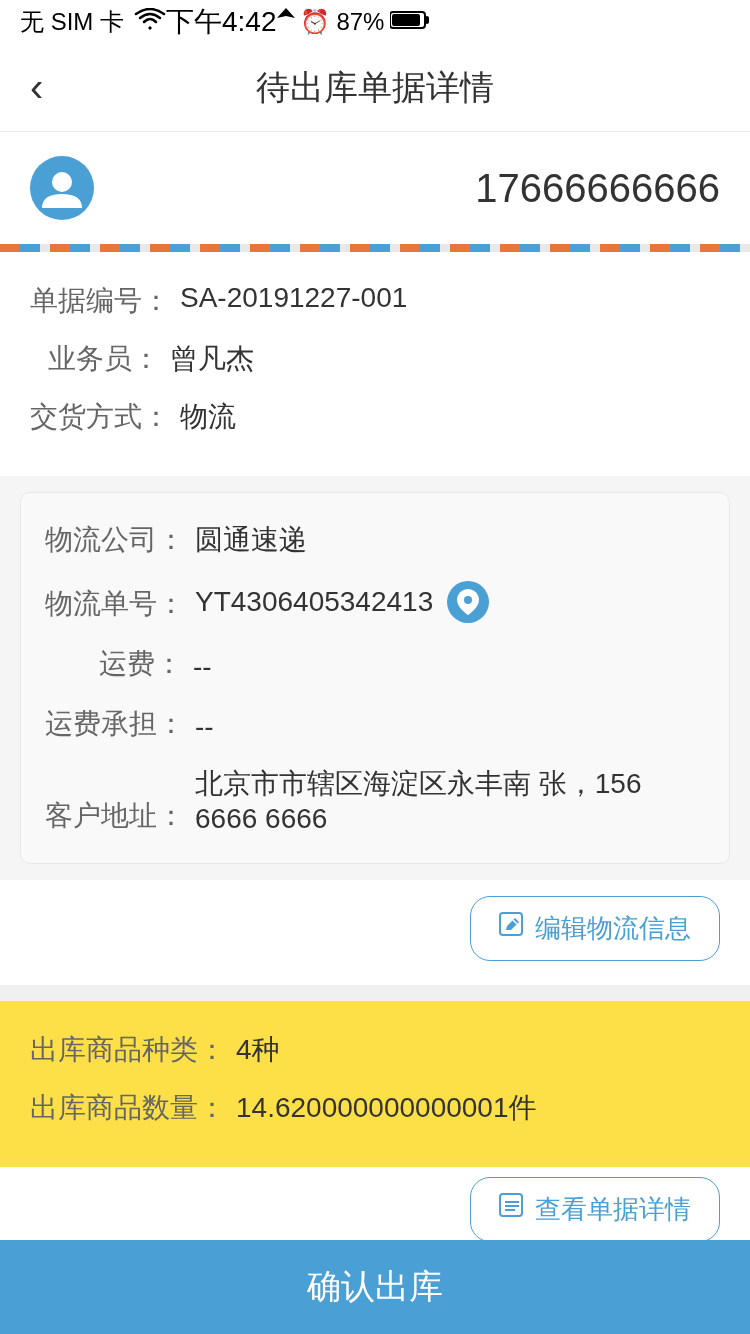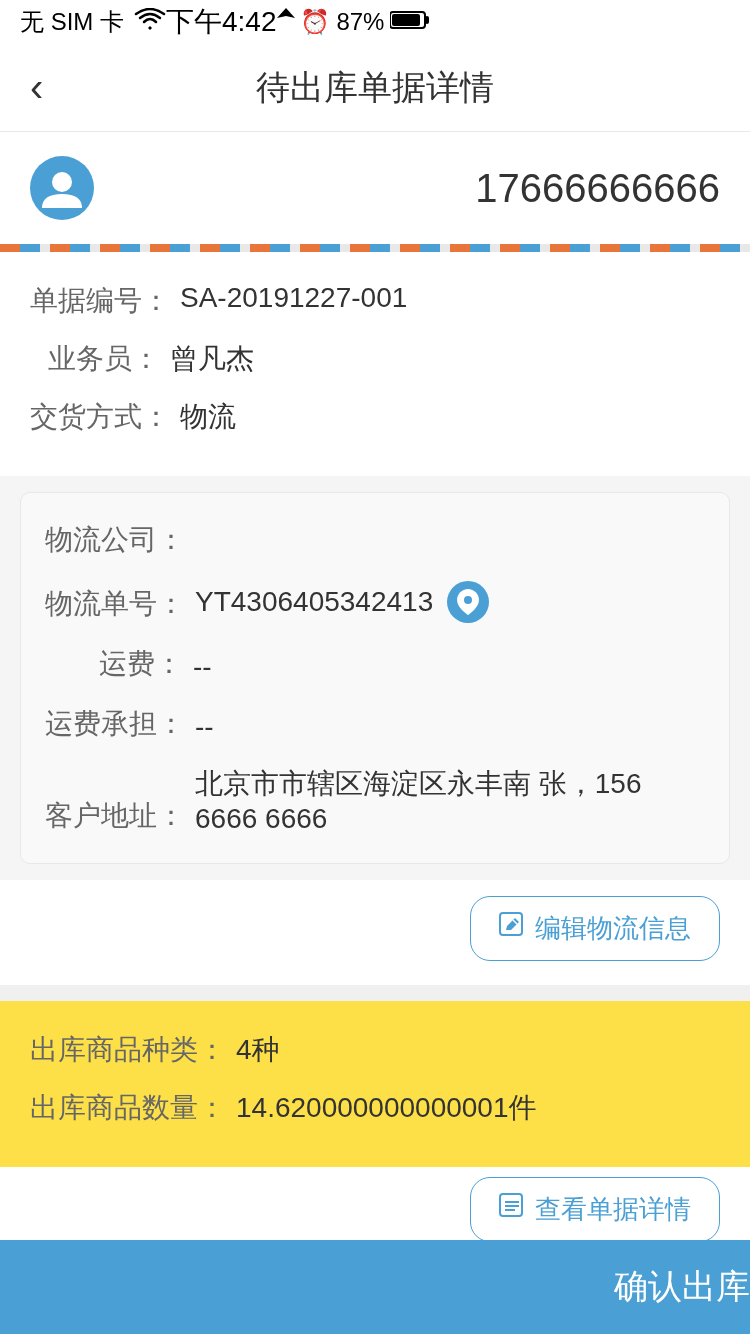--- a/index.html
+++ b/index.html
@@ -215,22 +215,22 @@
       display: flex;
       justify-content: flex-end;
     }
 
     
     .confirm-btn-wrapper {
       position: fixed;
       bottom: 0;
       width: 750px;
       background: #4a9fd4;
-      padding: 24px 0;
-      text-align: right;
+      padding: 24px 10px;
+      text-align: center;
       cursor: pointer;
     }
     .confirm-btn-text {
       font-size: 34px;
       color: #fff;
       font-weight: 500;
     }
 
     .content-area {
       padding-bottom: 100px;
@@ -312,20 +312,21 @@
     </div>
     <div class="info-row">
       <span class="info-label">交货方式：</span>
       <span class="info-value">物流</span>
     </div>
   </div>
 
   <div class="logistics-card">
     <div class="logistics-row">
       <span class="logistics-label">物流公司：</span>
+      <span class="logistics-value">圆通速递</span>
     </div>
     <div class="logistics-row">
       <span class="logistics-label">物流单号：</span>
       <div class="logistics-value">
         <span>YT43064053424​13</span>
         <div class="location-btn">
           <svg width="22" height="26" viewBox="0 0 22 26" fill="white">
             <path d="M11 0 C5 0 0 5 0 11 C0 19 11 26 11 26 C11 26 22 19 22 11 C22 5 17 0 11 0 Z"></path>
             <circle cx="11" cy="11" r="4" fill="#4a9fd4"></circle>
           </svg>

